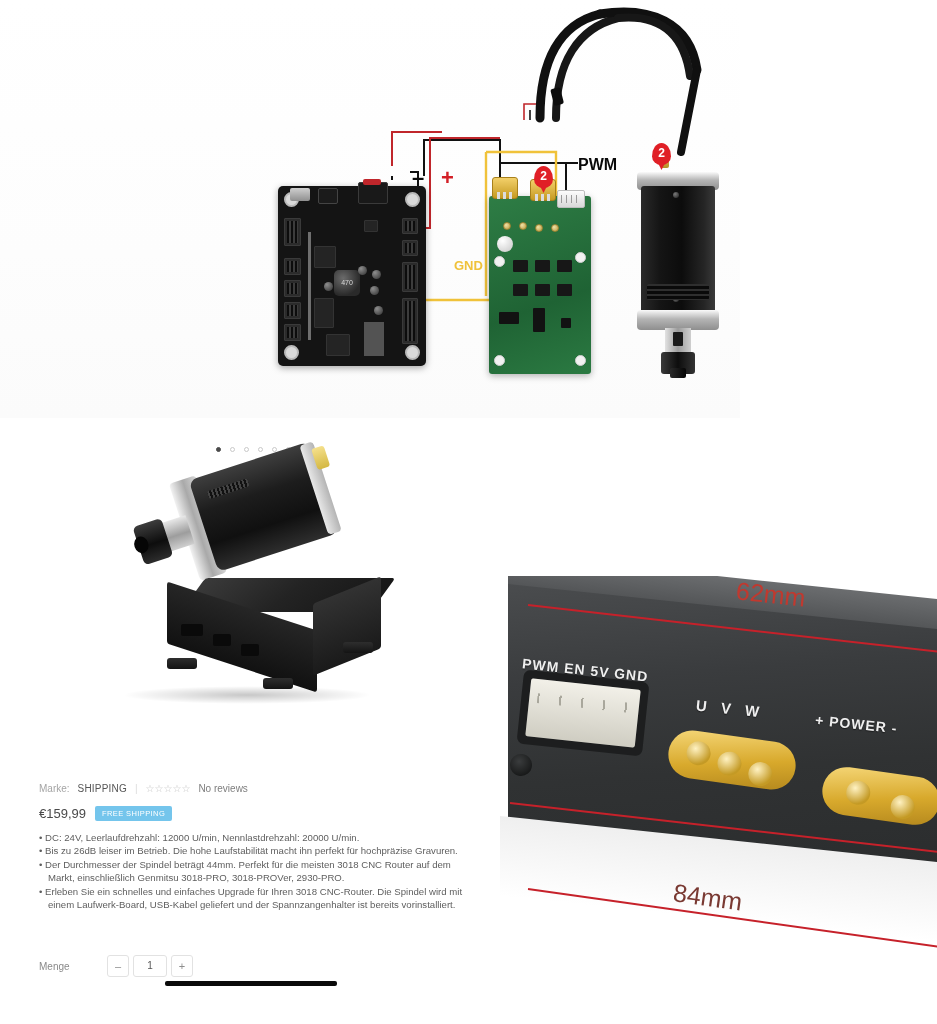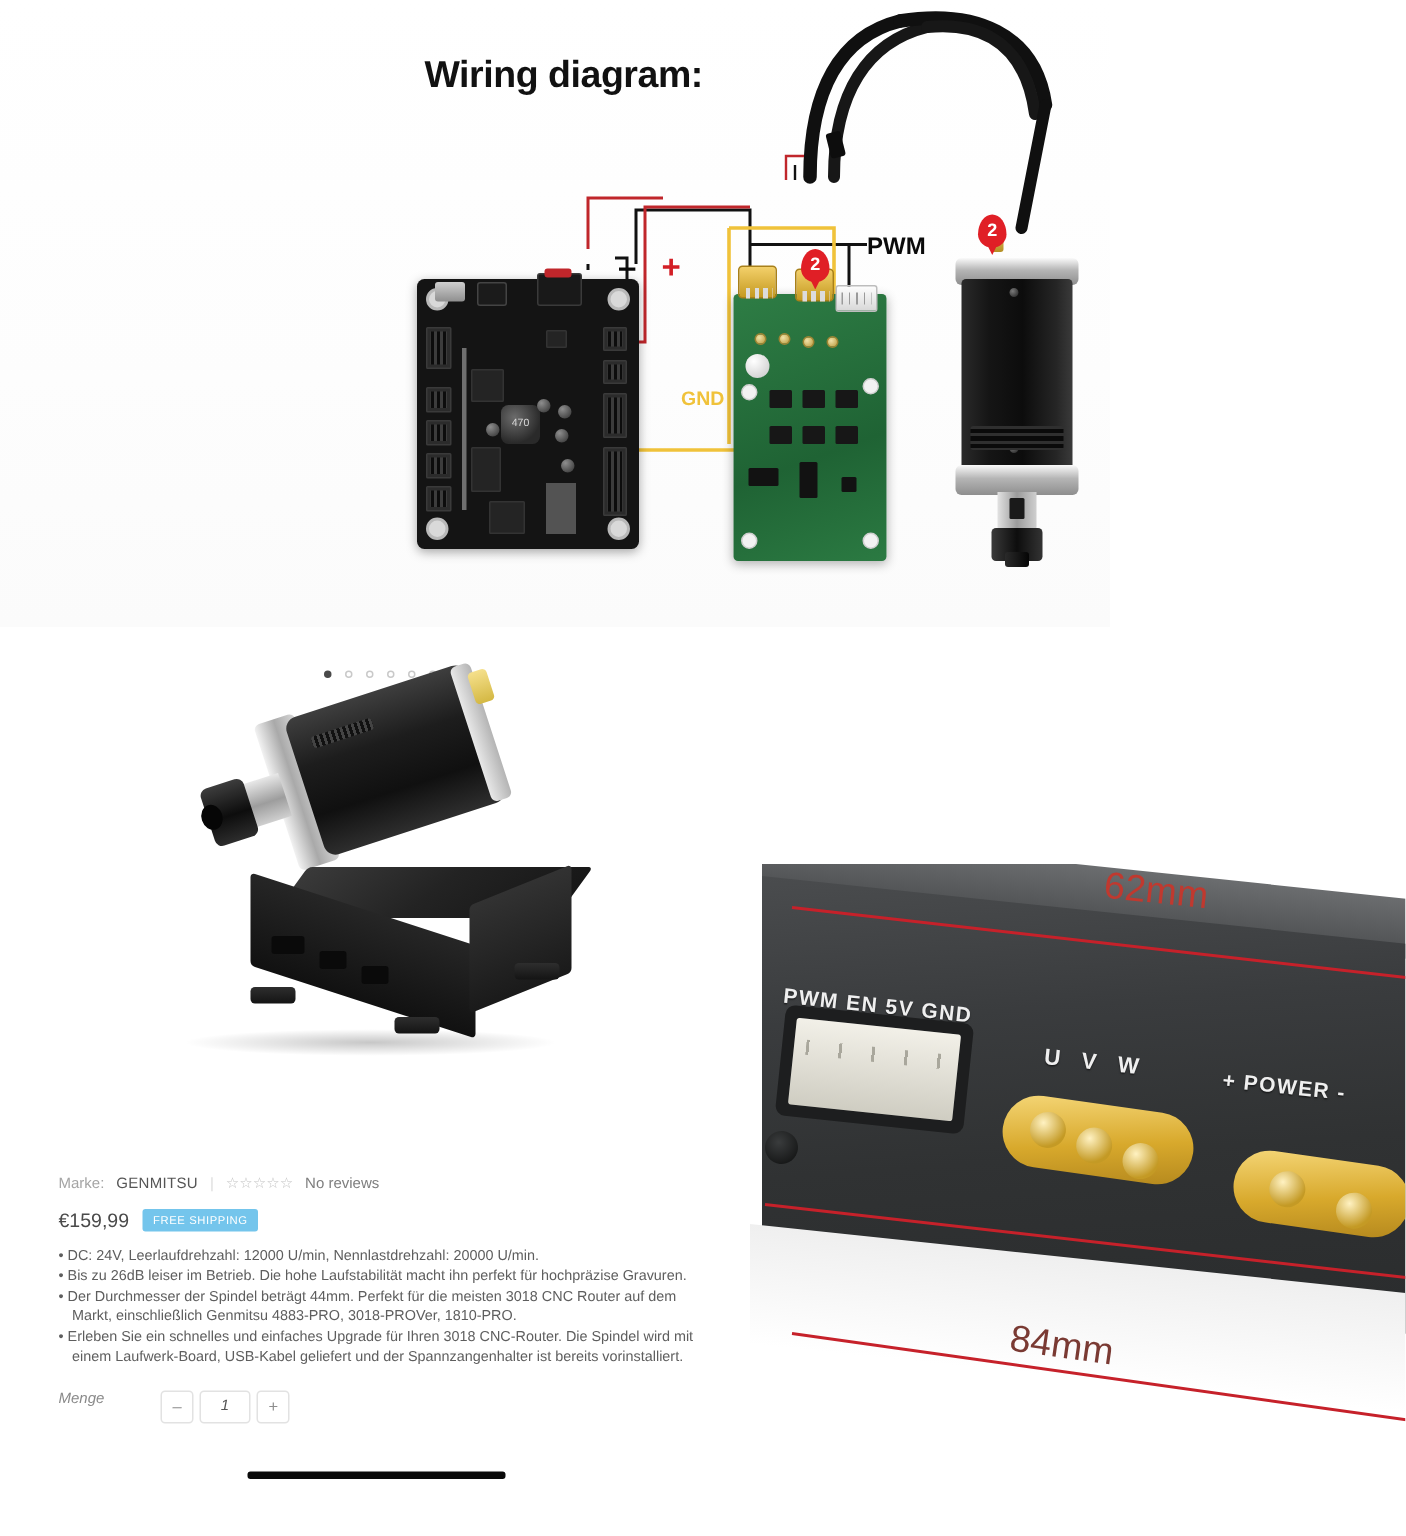--- a/index.html
+++ b/index.html
@@ -173,21 +173,21 @@
   .stars{display:flex;gap:1px;color:#c5c5c5;font-size:10px;letter-spacing:0px;}
   .p-meta .noreviews{color:#7e7e7e;text-align:right;}
   .p-price-row{position:absolute;left:39px;top:806px;display:flex;align-items:center;gap:9px;}
   .p-price{font-size:13px;color:#4a4a4a;}
   .ship-badge{background:#74c5ec;color:#ffffff;font-size:7.5px;letter-spacing:.4px;
     padding:3px 7px;border-radius:2px;}
   .p-bullets{position:absolute;left:39px;top:831px;width:436px;font-size:9.6px;line-height:13.4px;color:#5e5e5e;}
   .p-bullets li{list-style:none;text-indent:-9px;padding-left:9px;}
   .p-bullets li::before{content:"\2022  ";color:#5e5e5e;}
 
-  .qty-row{position:absolute;left:39px;top:927px;display:flex;font-style:italic;}
+  .qty-row{position:absolute;left:39px;top:955px;display:flex;align-items:center;}
   .qty-label{font-size:10px;color:#8a8a8a;width:68px;}
   .qty-ctrl{display:flex;align-items:center;gap:4px;}
   .qty-btn{width:22px;height:22px;border:1px solid #e2e2e2;background:#fff;border-radius:3px;
     color:#8d8d8d;font-size:11px;line-height:20px;text-align:center;}
   .qty-val{width:34px;height:22px;border:1px solid #e2e2e2;background:#fff;border-radius:3px;
     color:#555;font-size:10px;line-height:20px;text-align:center;}
   .bottom-bar{position:absolute;left:165px;top:981px;width:172px;height:5px;background:#0a0a0a;border-radius:2px;}
 
   
   .conn-photo{position:absolute;left:500px;top:576px;width:437px;height:448px;
@@ -227,21 +227,20 @@
     background:radial-gradient(circle at 40% 35%,#3a3c3d,#0c0d0d);transform:rotate(6deg);}
 </style>
 </head>
 <body>
 
 <div class="page">
 
   <div class="wiring-panel">
     <div class="wiring-bg"></div>
 
-    <div class="wiring-title">Wiring diagram:</div>
 
     <svg class="diagram-svg" viewBox="0 0 937 420">
 
       <path d="M540 118 C 540 60, 560 24, 600 14" stroke="#101010" stroke-width="9" fill="none" stroke-linecap="round"></path>
       <path d="M556 118 C 556 62, 578 28, 618 18" stroke="#171717" stroke-width="8" fill="none" stroke-linecap="round"></path>
       <path d="M600 14 C 650 6, 690 22, 697 70" stroke="#101010" stroke-width="9" fill="none" stroke-linecap="round"></path>
       <path d="M618 18 C 658 14, 684 32, 690 76" stroke="#171717" stroke-width="8" fill="none" stroke-linecap="round"></path>
       <path d="M697 70 L 681 152" stroke="#101010" stroke-width="8" fill="none" stroke-linecap="round"></path>
 
       <rect x="552" y="88" width="10" height="17" rx="2" fill="#0d0d0d" transform="rotate(-14 557 96)"></rect>
@@ -371,35 +370,35 @@
       <div class="tab" style="left:0px;top:80px;"></div>
       <div class="tab" style="left:96px;top:100px;"></div>
       <div class="tab" style="left:176px;top:64px;"></div>
     </div>
     <div class="pp-shadow"></div>
   </div>
 
 
   <div class="p-meta">
     <span class="brand-label">Marke:</span>
-    <span class="brand-val">GENMITSU</span>
+    <span class="brand-val">SHIPPING</span>
     <span class="sep">|</span>
     <span class="stars">☆☆☆☆☆</span>
     <span class="noreviews">No reviews</span>
   </div>
 
   <div class="p-price-row">
     <span class="p-price">€159,99</span>
     <span class="ship-badge">FREE SHIPPING</span>
   </div>
 
   <ul class="p-bullets">
     <li>DC: 24V, Leerlaufdrehzahl: 12000 U/min, Nennlastdrehzahl: 20000 U/min.</li>
     <li>Bis zu 26dB leiser im Betrieb. Die hohe Laufstabilität macht ihn perfekt für hochpräzise Gravuren.</li>
-    <li>Der Durchmesser der Spindel beträgt 44mm. Perfekt für die meisten 3018 CNC Router auf dem Markt, einschließlich Genmitsu 4883-PRO, 3018-PROVer, 1810-PRO.</li>
+    <li>Der Durchmesser der Spindel beträgt 44mm. Perfekt für die meisten 3018 CNC Router auf dem Markt, einschließlich Genmitsu 3018-PRO, 3018-PROVer, 2930-PRO.</li>
     <li>Erleben Sie ein schnelles und einfaches Upgrade für Ihren 3018 CNC-Router. Die Spindel wird mit einem Laufwerk-Board, USB-Kabel geliefert und der Spannzangenhalter ist bereits vorinstalliert.</li>
   </ul>
 
   <div class="qty-row">
     <span class="qty-label">Menge</span>
     <div class="qty-ctrl">
       <span class="qty-btn">–</span>
       <span class="qty-val">1</span>
       <span class="qty-btn">+</span>
     </div>

